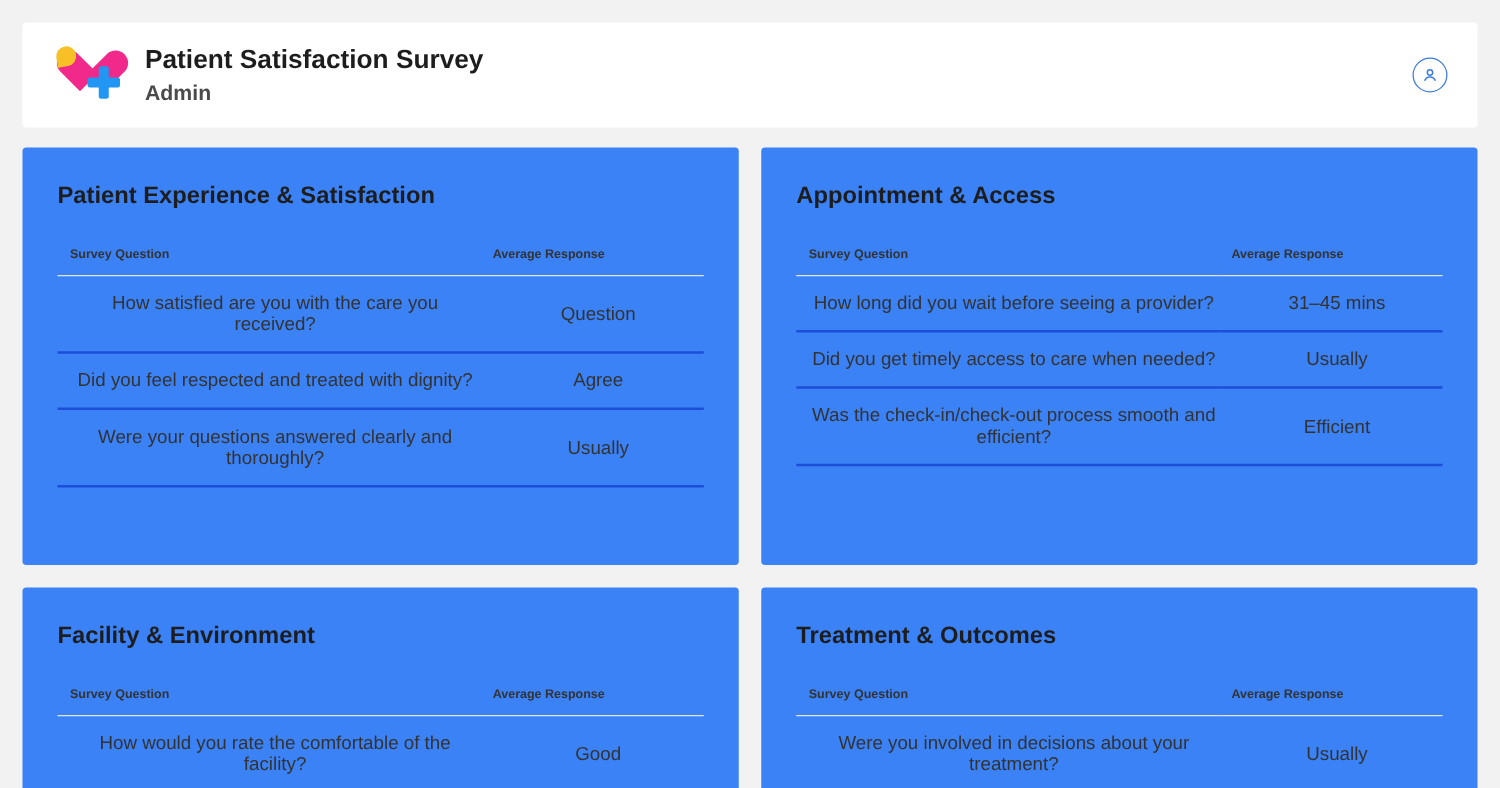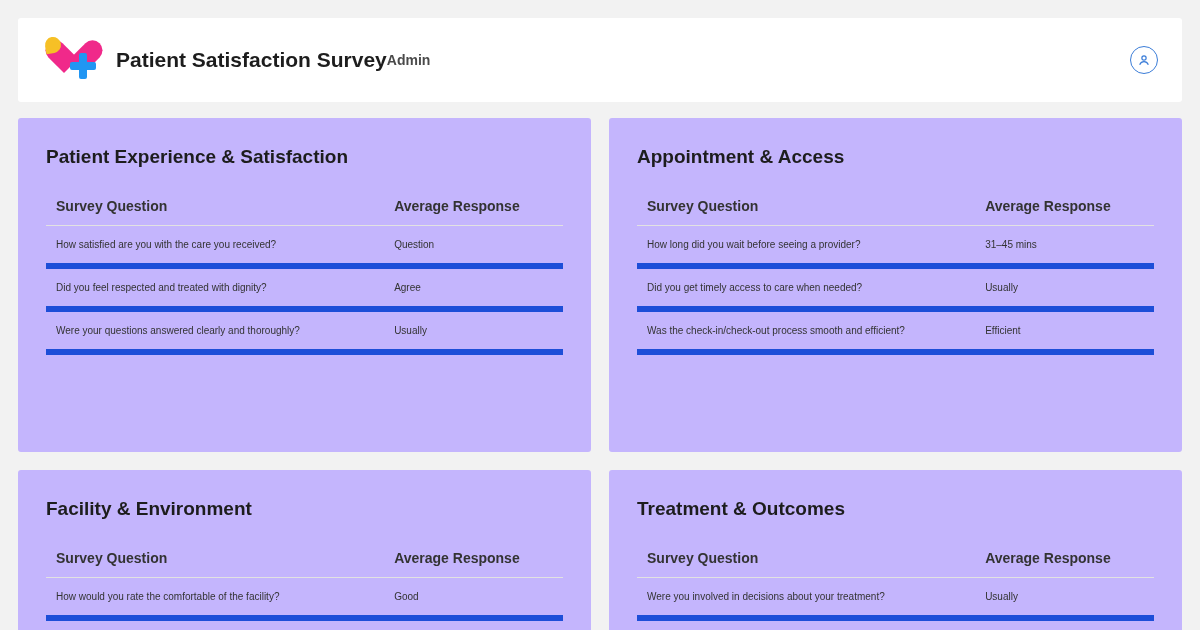--- a/index.html
+++ b/index.html
@@ -93,30 +93,31 @@
     height: 26px;
   }
   .cross:after {
     left: 0;
     top: 9px;
     width: 26px;
     height: 8px;
   }
   .header-text {
     display: flex;
+    flex-direction: column;
     justify-content: space-between;
   }
   .app-title {
     font-size: 21px;
     font-weight: bold;
     color: #1d1d1d;
     line-height: 1.2;
   }
   .app-subtitle {
-    font-size: 14px;
+    font-size: 17px;
     font-weight: bold;
     color: #4a4a4a;
     margin-top: 5px;
   }
   .account-icon {
     margin-left: auto;
     width: 26px;
     height: 26px;
     border-radius: 50%;
     border: 1.5px solid #3b7dd8;
@@ -131,53 +132,53 @@
     position: absolute;
     top: 118px;
     left: 18px;
     width: 1164px;
     display: grid;
     grid-template-columns: 573px 573px;
     grid-column-gap: 18px;
     grid-row-gap: 18px;
   }
   .card {
-    background: #c4b5fd;
+    background: #3b82f6;
     border-radius: 3px;
     padding: 22px 28px 24px 28px;
     box-sizing: border-box;
   }
   .card-r1 { height: 334px; }
   .card-r2 { height: 190px; overflow: hidden; }
 
   .card-title {
     font-size: 19px;
     font-weight: bold;
     color: #1d1d1d;
     margin: 6px 0 30px 0;
   }
   table {
     width: 100%;
     border-collapse: collapse;
     table-layout: fixed;
   }
   th {
     text-align: left;
-    font-size: 14px;
+    font-size: 10px;
     font-weight: bold;
     color: #333333;
     padding: 0 0 11px 10px;
     border-bottom: 1px solid #e2e2e2;
   }
   td {
-    text-align: left;
-    font-size: 10px;
+    text-align: center;
+    font-size: 15px;
     color: #333333;
     padding: 13px 0 13px 10px;
-    border-bottom: 6px solid #1d4ed8;
+    border-bottom: 2px solid #1d4ed8;
   }
   .col-q { width: 66%; }
   .col-a { width: 34%; }
 </style>
 </head>
 <body>
 
 <div class="header">
   <div class="logo">
     <div class="heart"></div>

